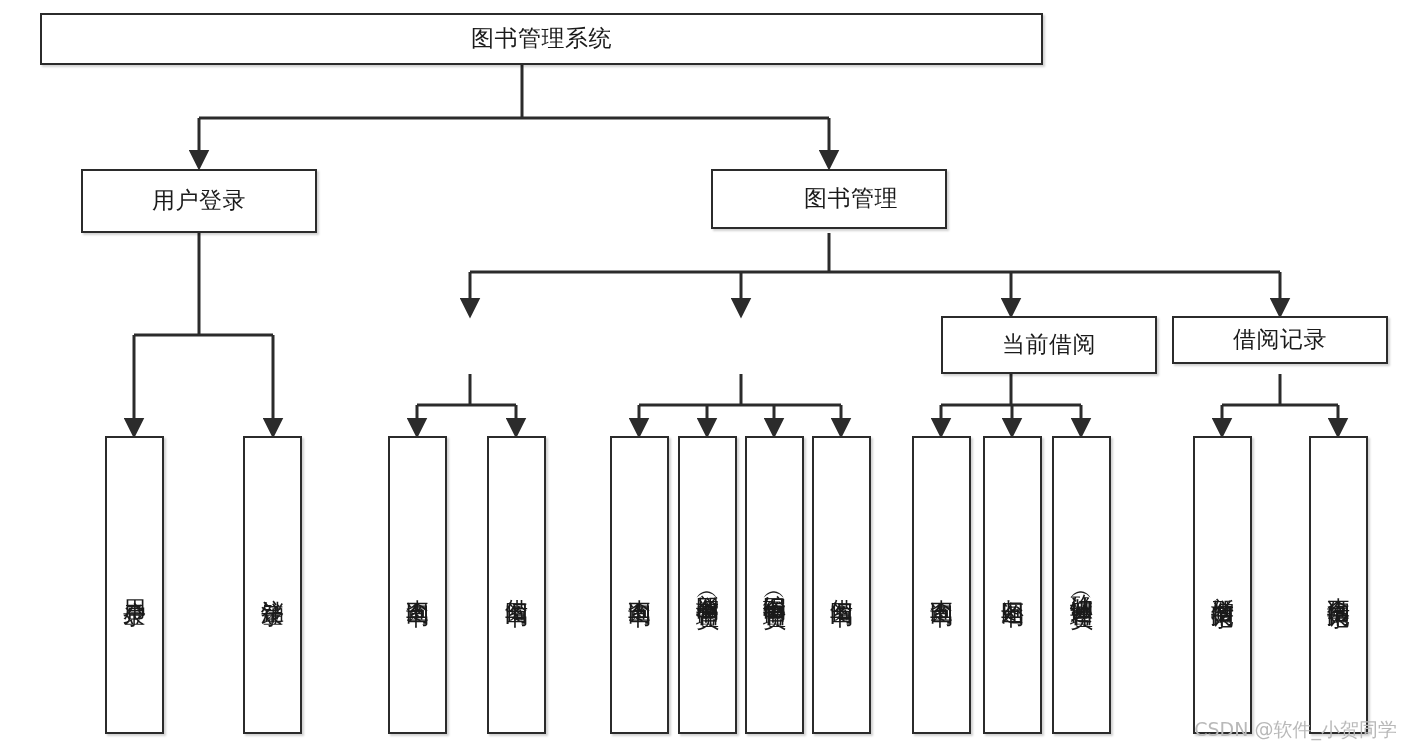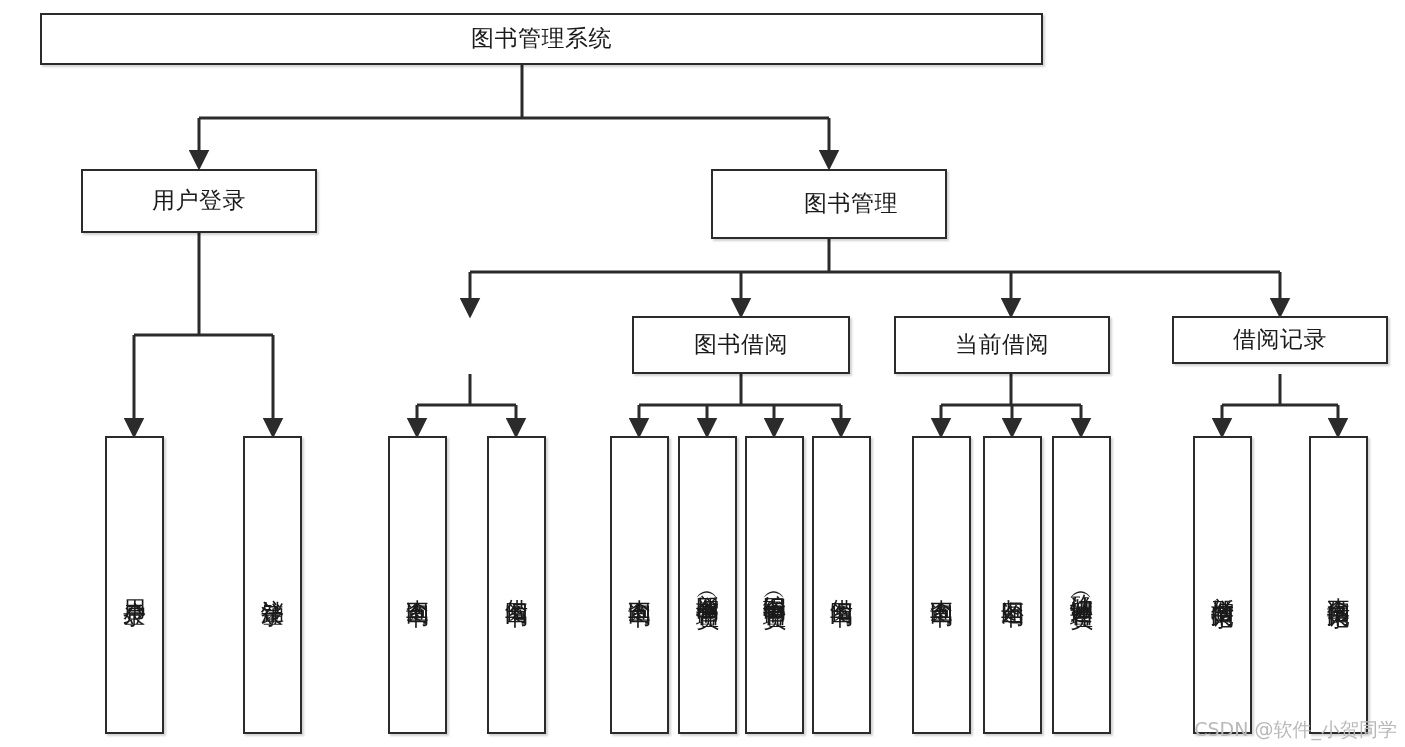--- a/index.html
+++ b/index.html
@@ -127,28 +127,25 @@
     </g>
   </svg>
 
   <div class="node h" style="left: 21px; top: 13px; width: 1003px; height: 52px; margin-left: 19px;">
     <span class="node-label">图书管理系统</span>
   </div>
 
   <div class="node h" style="left: 81px; top: 169px; width: 236px; height: 64px;">
     <span class="node-label">用户登录</span>
   </div>
-  <div class="node h" style="left: 711px; top: 169px; width: 236px; height: 70px; padding-left: 44px;">
+  <div class="node h" style="left: 711px; top: 169px; width: 236px; height: 60px; padding-left: 44px;">
     <span class="node-label">图书管理</span>
   </div>
 
-  <div class="node h" style="left: 632px; top: 316px; width: 218px; height: 58px;">
-    <span class="node-label">图书借阅</span>
-  </div>
-  <div class="node h" style="left: 894px; top: 316px; width: 216px; height: 58px;">
+  <div class="node h" style="left: 941px; top: 316px; width: 216px; height: 58px;">
     <span class="node-label">当前借阅</span>
   </div>
   <div class="node h" style="left: 1172px; top: 316px; width: 216px; height: 48px;">
     <span class="node-label">借阅记录</span>
   </div>
 
   <div class="node v" style="left: 105px; top: 436px; width: 59px; height: 298px;">
     <span class="node-label">用户登录</span>
   </div>
   <div class="node v" style="left: 243px; top: 436px; width: 59px; height: 298px;">

